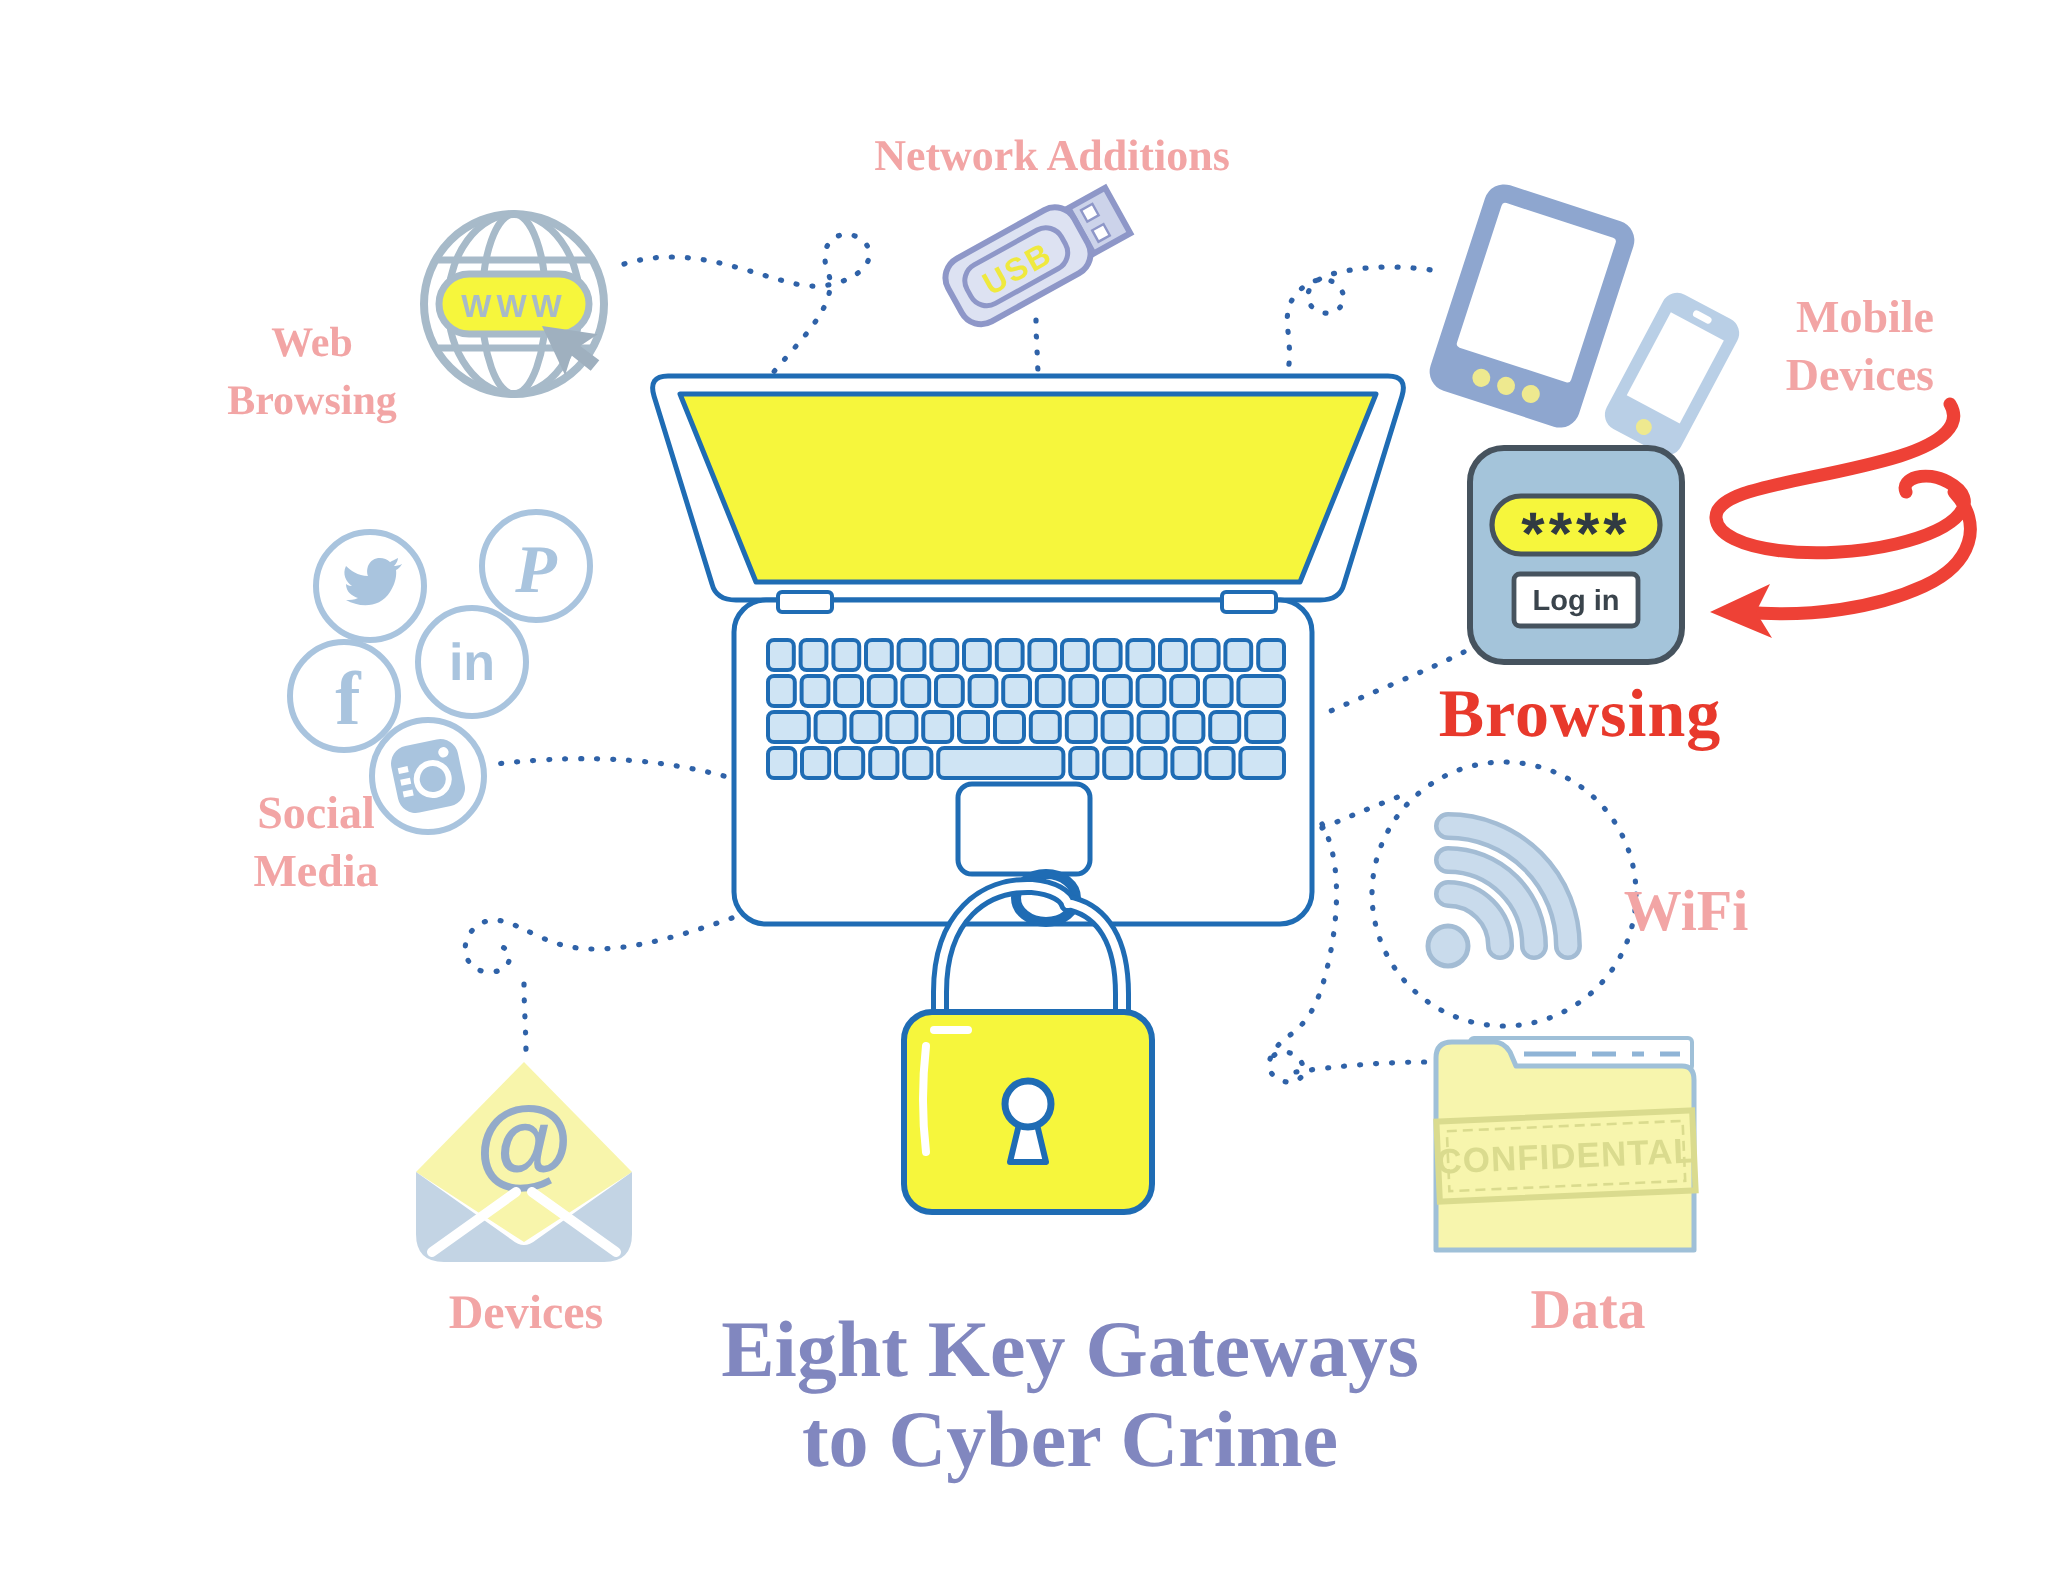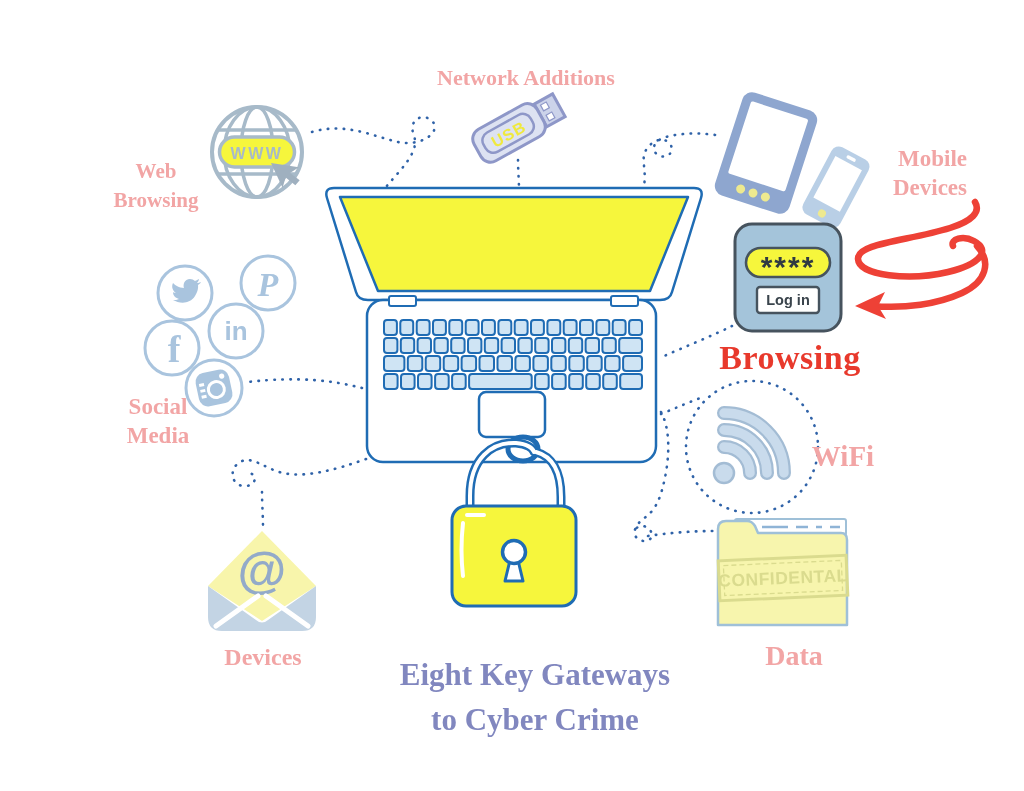--- a/index.html
+++ b/index.html
@@ -14,21 +14,21 @@
     font-family:Liberation Serif, serif;
   }
   .lbl-network{left:376px;top:64px;width:300px;font-size:22px;}
   .lbl-web{left:76px;top:157px;width:160px;font-size:21px;line-height:29px;text-align:center;}
   .lbl-mobile{left:827px;top:144px;width:140px;font-size:23px;line-height:29px;text-align:right;}
   .lbl-passwords{left:685px;top:337px;width:210px;font-size:34px;color:#e8392c;letter-spacing:0.5px;}
   .lbl-social{left:93px;top:392px;width:130px;font-size:23px;line-height:29px;}
   .lbl-wifi{left:808px;top:438px;width:70px;font-size:29px;}
   .lbl-emails{left:213px;top:642px;width:100px;font-size:24px;}
   .lbl-data{left:750px;top:638px;width:88px;font-size:28px;}
-  .lbl-title{left:320px;top:652px;width:430px;font-size:31px;line-height:45px;color:#8187bf;}
+  .lbl-title{left:320px;top:652px;width:430px;font-size:40px;line-height:45px;color:#8187bf;}
   
   .dots{fill:none;stroke:#2f62a8;stroke-width:2.6;stroke-linecap:round;stroke-dasharray:0.5 7.5;}
   .blue-line{stroke:#1f6cb4;fill:#ffffff;}
   [data-name="laptop-keyboard"] rect{fill:#cfe4f4;stroke:#1f6cb4;stroke-width:2;}
   .shk-o{fill:none;stroke:#1f6cb4;stroke-width:9;stroke-linecap:round;}
   .shk-i{fill:none;stroke:#ffffff;stroke-width:4;stroke-linecap:round;}
   .svgtxt{font-family:"Liberation Sans",sans-serif;font-weight:bold;}
 </style>
 </head>
 <body>

